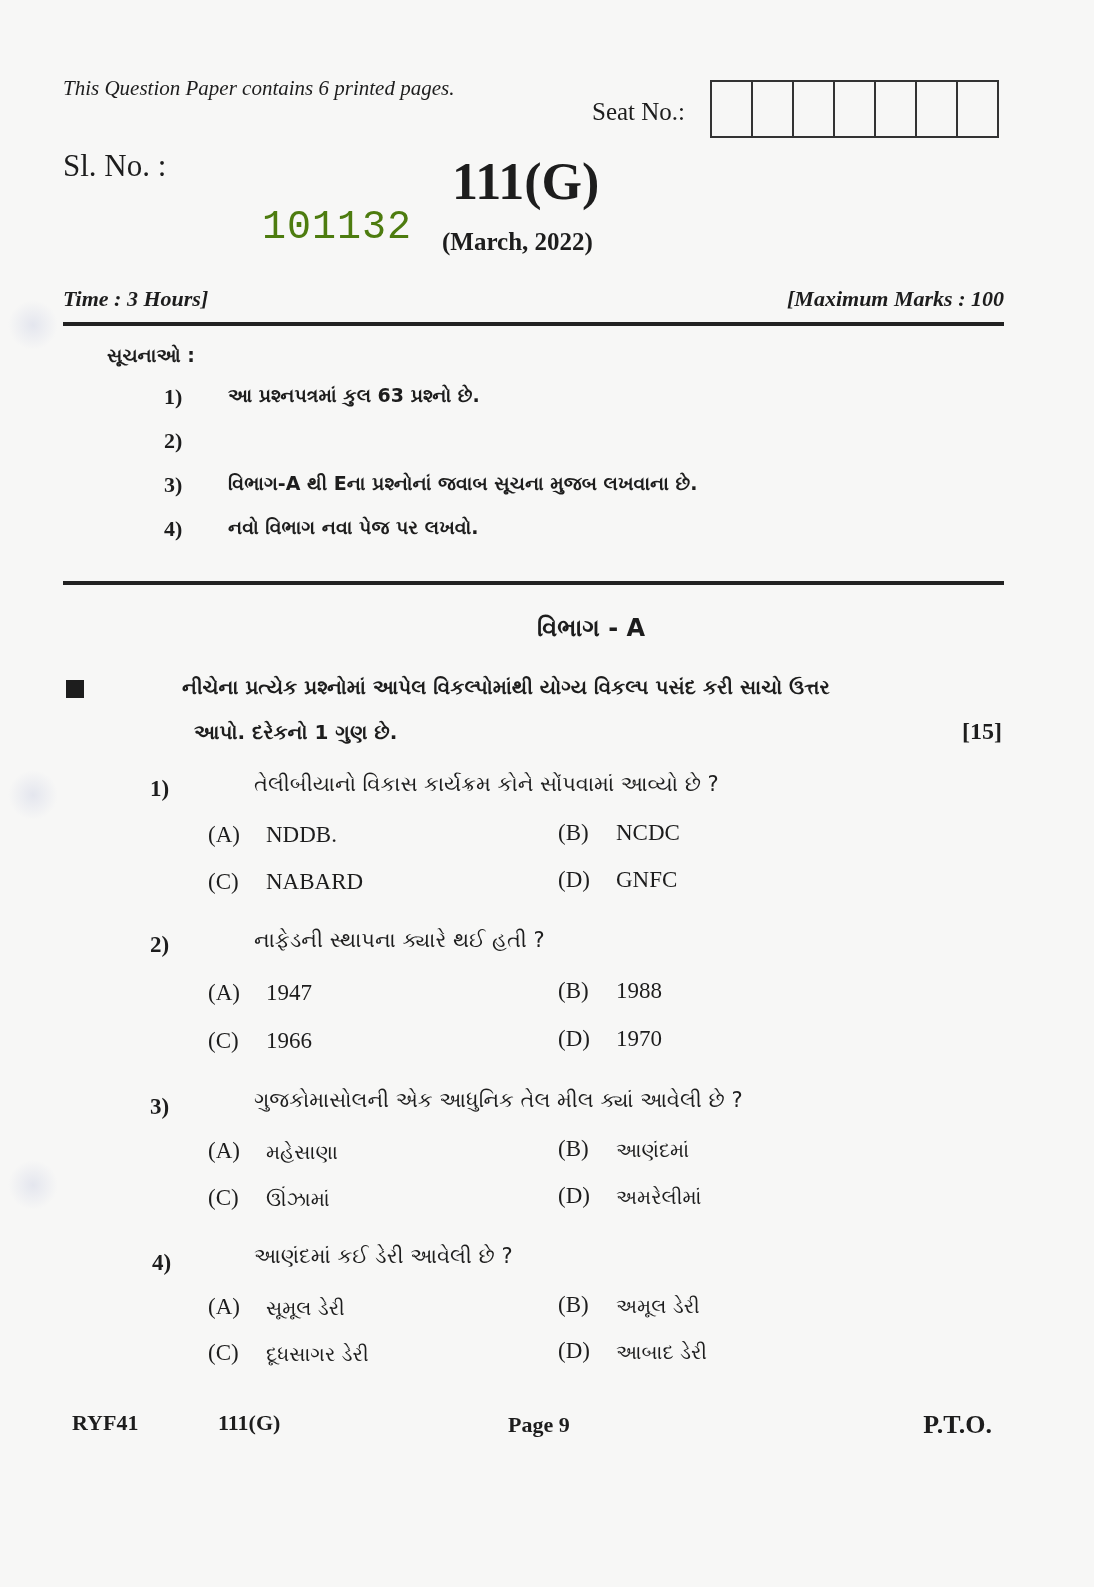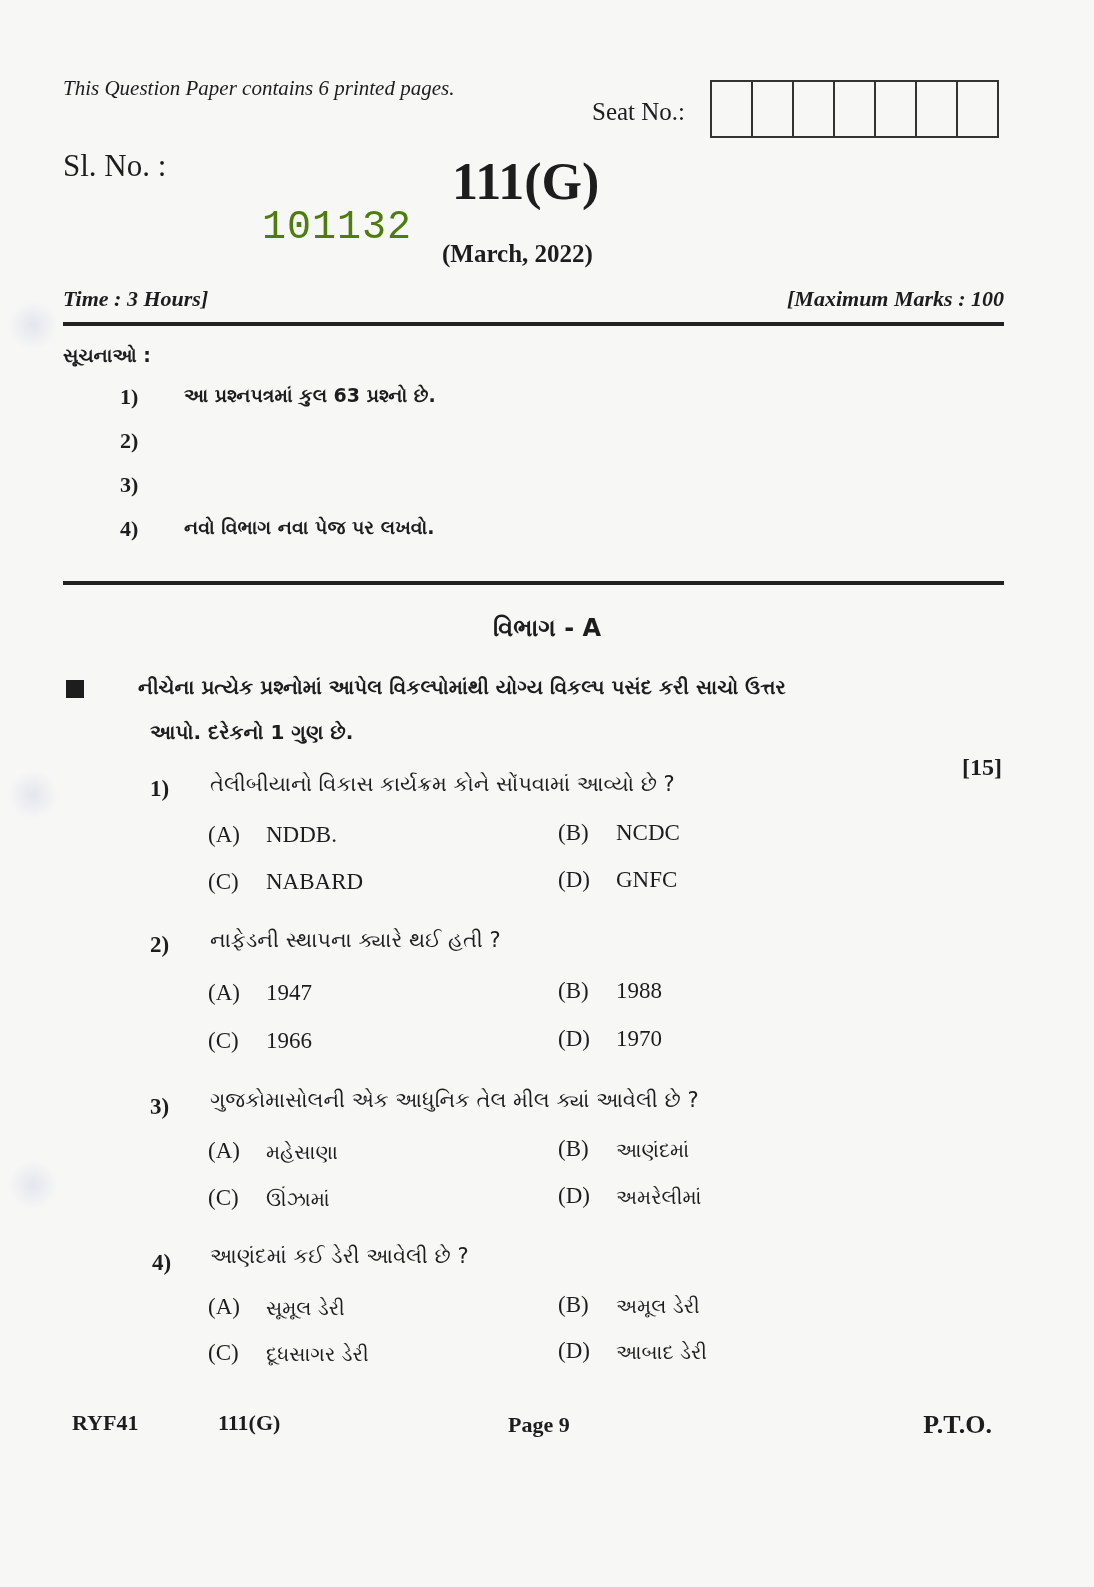--- a/index.html
+++ b/index.html
@@ -17,38 +17,38 @@
 
   #contains-pages { left: 63px; top: 76px; font-size: 21px; }
   #seat-label { left: 592px; top: 98px; font-size: 25px; }
   #seat-boxes { left: 710px; top: 80px; display: flex; border: 2px solid #333; height: 54px; }
   #seat-boxes .box { width: 39px; height: 54px; border-right: 2px solid #333; }
   #seat-boxes .box:last-child { border-right: none; }
 
   #slno-label { left: 63px; top: 148px; font-size: 31px; }
   #paper-code { left: 452px; top: 152px; font-size: 52px; font-weight: bold; }
   #serial-stamp { left: 262px; top: 205px; font-size: 40px; color: #4d7c0f; font-family: "Liberation Mono", "DejaVu Sans Mono", monospace; letter-spacing: 1px; }
-  #exam-date { left: 442px; top: 240px; font-size: 25px; font-weight: bold; }
+  #exam-date { left: 442px; top: 228px; font-size: 25px; font-weight: bold; }
 
   #time { left: 63px; top: 286px; font-size: 22px; }
   #max-marks { right: 90px; top: 286px; font-size: 22px; }
   .rule { left: 63px; width: 941px; background: #222; }
   #rule1 { top: 322px; height: 4px; }
   #rule2 { top: 581px; height: 4px; }
 
-  .guj { font-family: "DejaVu Sans", "Liberation Sans", sans-serif; }
+  .guj { font-family: "DejaVu Sans", "Liberation Sans", sans-serif; margin-left: 44px; }
   #instr-title { left: 63px; top: 344px; font-size: 19px; font-weight: bold; }
   .instr { left: 120px; font-size: 19px; font-weight: bold; display: flex; }
   .instr .num { width: 64px; font-family: "Liberation Serif", serif; font-size: 22px; }
 
   #section-title { left: 0; width: 1094px; text-align: center; top: 614px; font-size: 24px; font-weight: bold; }
   #bullet { left: 66px; top: 680px; width: 18px; height: 18px; background: #1d1d1d; }
   #directive1 { left: 138px; top: 675px; font-size: 20px; font-weight: bold; }
   #directive2 { left: 150px; top: 720px; font-size: 20px; font-weight: bold; }
-  #section-marks { right: 92px; top: 718px; font-size: 24px; font-weight: bold; margin-top: 36px; }
+  #section-marks { right: 92px; top: 718px; font-size: 24px; font-weight: bold; }
 
   .q-num { font-size: 23px; font-weight: bold; }
   .q-text { font-size: 21px; }
   .opt { font-size: 23px; display: flex; }
   .opt .lbl { width: 58px; }
   .opt .val.g { font-family: "DejaVu Sans", sans-serif; font-size: 20px; padding-top: 2px; }
 
   #footer-code { left: 72px; top: 1410px; font-size: 22px; font-weight: bold; }
   #footer-paper { left: 218px; top: 1410px; font-size: 22px; font-weight: bold; }
   #footer-page { left: 508px; top: 1412px; font-size: 22px; font-weight: bold; }
@@ -82,20 +82,21 @@
 <div id="instr-title" class="abs guj">સૂચનાઓ :</div>
 <div class="abs instr guj" style="top:384px">
   <span class="num">1)</span>
   <span>આ પ્રશ્નપત્રમાં કુલ 63 પ્રશ્નો છે.</span>
 </div>
 <div class="abs instr guj" style="top:428px">
   <span class="num">2)</span>
 </div>
 <div class="abs instr guj" style="top:472px">
   <span class="num">3)</span>
+  <span>વિભાગ-A થી Eના પ્રશ્નોનાં જવાબ સૂચના મુજબ લખવાના છે.</span>
 </div>
 <div class="abs instr guj" style="top:516px">
   <span class="num">4)</span>
   <span>નવો વિભાગ નવા પેજ પર લખવો.</span>
 </div>
 <div id="rule2" class="abs rule"></div>
 
 <div id="section-title" class="abs guj">વિભાગ - A</div>
 <div id="bullet" class="abs"></div>
 <div id="directive1" class="abs guj">નીચેના પ્રત્યેક પ્રશ્નોમાં આપેલ વિકલ્પોમાંથી યોગ્ય વિકલ્પ પસંદ કરી સાચો ઉત્તર</div>

